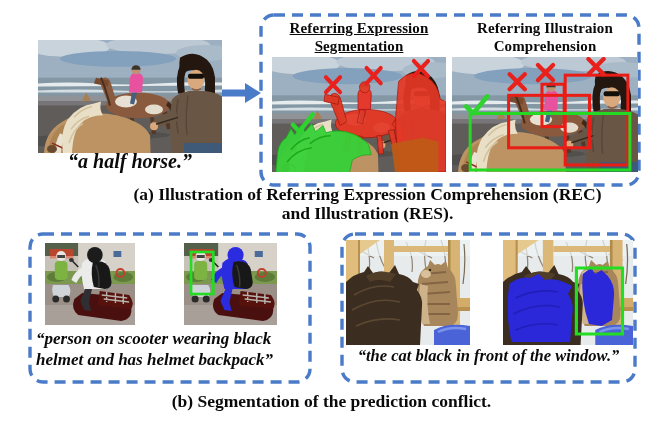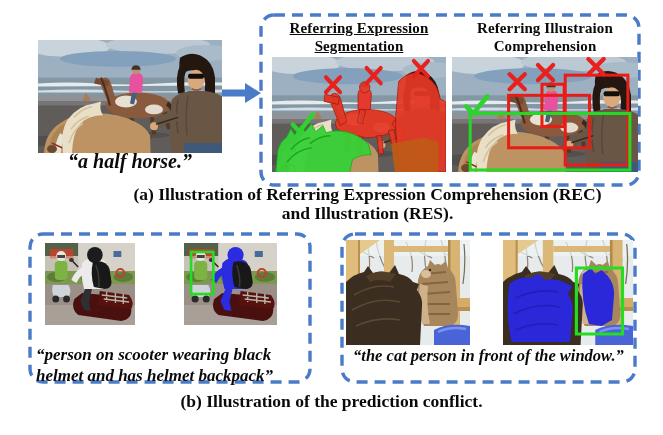--- a/index.html
+++ b/index.html
@@ -4,21 +4,21 @@
 <style>
   html,body{margin:0;padding:0;background:#ffffff;}
   .fig{position:relative;width:663px;height:435px;background:#fff;overflow:hidden;
        font-family:"Liberation Serif", serif;color:#0a0a0a;}
   .abs{position:absolute;}
   .photo svg{display:block;}
   .panel-title{font-weight:bold;font-size:15px;line-height:18px;text-align:center;letter-spacing:.1px;}
   .cap-main{font-weight:bold;font-size:17.5px;line-height:19px;text-align:center;white-space:nowrap;}
   .quote{font-weight:bold;font-style:italic;}
   .query-cap{font-size:20px;text-align:center;white-space:nowrap;}
-  .scoot-cap{font-size:17px;line-height:21px;white-space:nowrap;margin-top:16px;}
+  .scoot-cap{font-size:17px;line-height:21px;white-space:nowrap;}
   .cat-cap{font-size:16.5px;text-align:center;white-space:nowrap;}
   .dash-svg{position:absolute;left:0;top:0;pointer-events:none;}
 </style>
 </head>
 <body>
 
 <svg width="0" height="0" style="position:absolute" aria-hidden="true">
 <defs>
 
   <g id="beach-scene">
@@ -279,18 +279,18 @@
       <svg viewBox="0 0 124 105" width="130" height="105" preserveAspectRatio="none">
         <use href="#cat-scene"></use>
         <g>
           <path d="M6,44 q10,-8 20,-6 l8,-4 6,6 q10,-2 18,2 l8,4 -4,8 q6,10 4,20 l-2,28 -56,0 q-6,-30 -2,-58 z" fill="#2a28d8"></path>
           <path d="M12,58 q20,-10 40,-6 M10,74 q22,-12 44,-7 M12,90 q20,-9 40,-5" stroke="#1f1db0" stroke-width="1.6" fill="none" opacity=".8"></path>
           <path d="M76,34 l8,-6 4,6 6,-4 6,6 q6,8 6,18 l-2,26 -10,6 -12,-2 q-8,-24 -6,-50 z" fill="#2a28d8"></path>
         </g>
         <rect x="70" y="28" width="44" height="66" fill="none" stroke="#22dd22" stroke-width="3"></rect>
       </svg>
     </div>
-    <div class="abs quote cat-cap" style="left:0;top:114px;width:297px;">“the cat person in front of the window.”</div>
-  </div>
-
-  <div class="abs cap-main" style="left:0;top:392px;width:663px;">(b) Illustration of the prediction conflict.</div>
+    <div class="abs quote cat-cap" style="left:0;top:114px;width:297px;">“the cat black in front of the window.”</div>
+  </div>
+
+  <div class="abs cap-main" style="left:0;top:392px;width:663px;">(b) Segmentation of the prediction conflict.</div>
 
 </div>
 
 </body></html>

